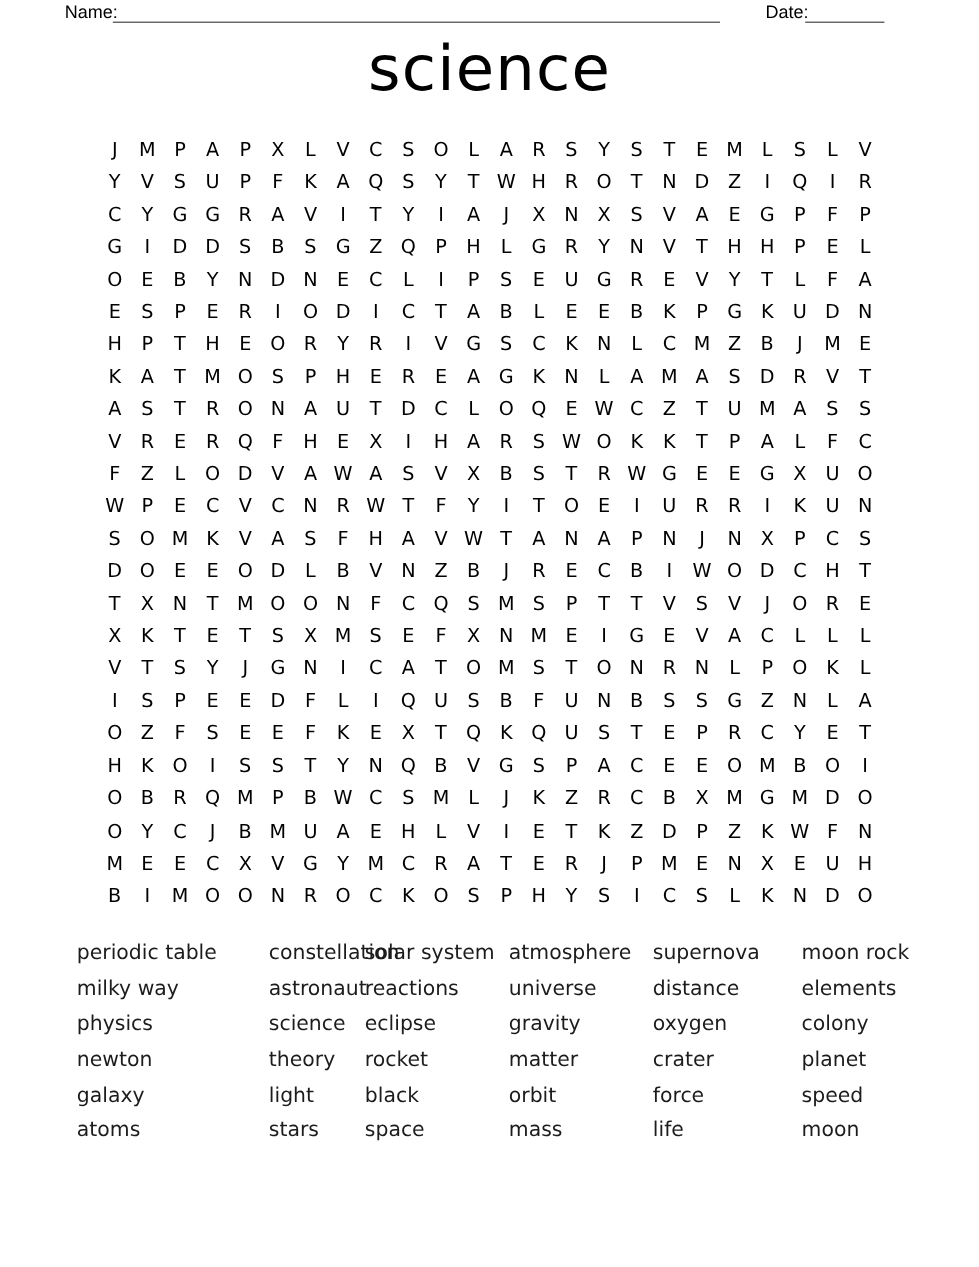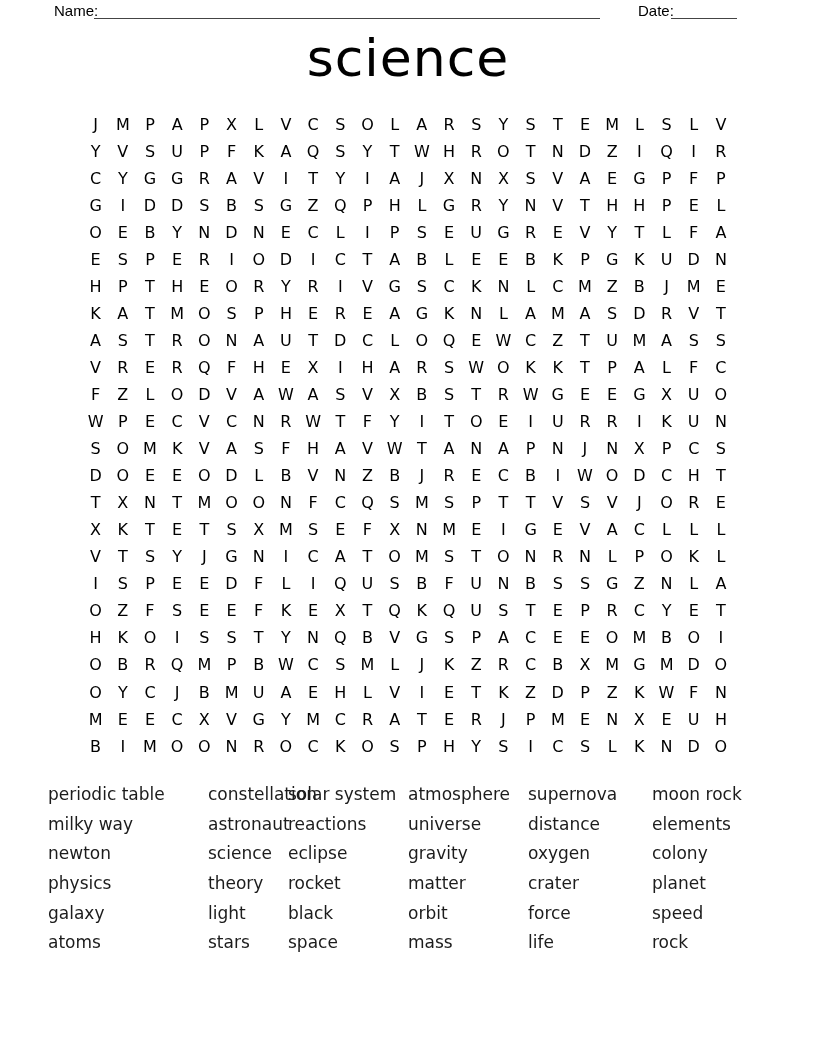--- a/index.html
+++ b/index.html
@@ -63,21 +63,21 @@
     align-items: center;
     justify-content: center;
     font-size: 16px;
     line-height: 1;
     color: #000;
   }
 
   
   #word-list {
     position: absolute;
-    left: 0;
+    left: 16px;
     top: 779px;
     width: 741px;
     height: 200px;
   }
   .word-col { position: absolute; top: 0; }
   .word-col:nth-child(1) { left: 48px; }
   .word-col:nth-child(2) { left: 168px; margin-left: 40px; }
   .word-col:nth-child(3) { left: 288px; }
   .word-col:nth-child(4) { left: 408px; }
   .word-col:nth-child(5) { left: 528px; }
@@ -679,22 +679,22 @@
     <div class="cell">K</div>
     <div class="cell">N</div>
     <div class="cell">D</div>
     <div class="cell">O</div>
   </div>
 
 <div id="word-list">
     <div class="word-col">
       <div class="word-item">periodic table</div>
       <div class="word-item">milky way</div>
+      <div class="word-item">physics</div>
       <div class="word-item">newton</div>
-      <div class="word-item">physics</div>
       <div class="word-item">galaxy</div>
       <div class="word-item">atoms</div>
     </div>
     <div class="word-col">
       <div class="word-item">constellation</div>
       <div class="word-item">astronaut</div>
       <div class="word-item">science</div>
       <div class="word-item">theory</div>
       <div class="word-item">light</div>
       <div class="word-item">stars</div>
@@ -722,15 +722,15 @@
       <div class="word-item">crater</div>
       <div class="word-item">force</div>
       <div class="word-item">life</div>
     </div>
     <div class="word-col">
       <div class="word-item">moon rock</div>
       <div class="word-item">elements</div>
       <div class="word-item">colony</div>
       <div class="word-item">planet</div>
       <div class="word-item">speed</div>
-      <div class="word-item">rock</div>
+      <div class="word-item">moon</div>
     </div>
   </div>
 
 </body></html>

